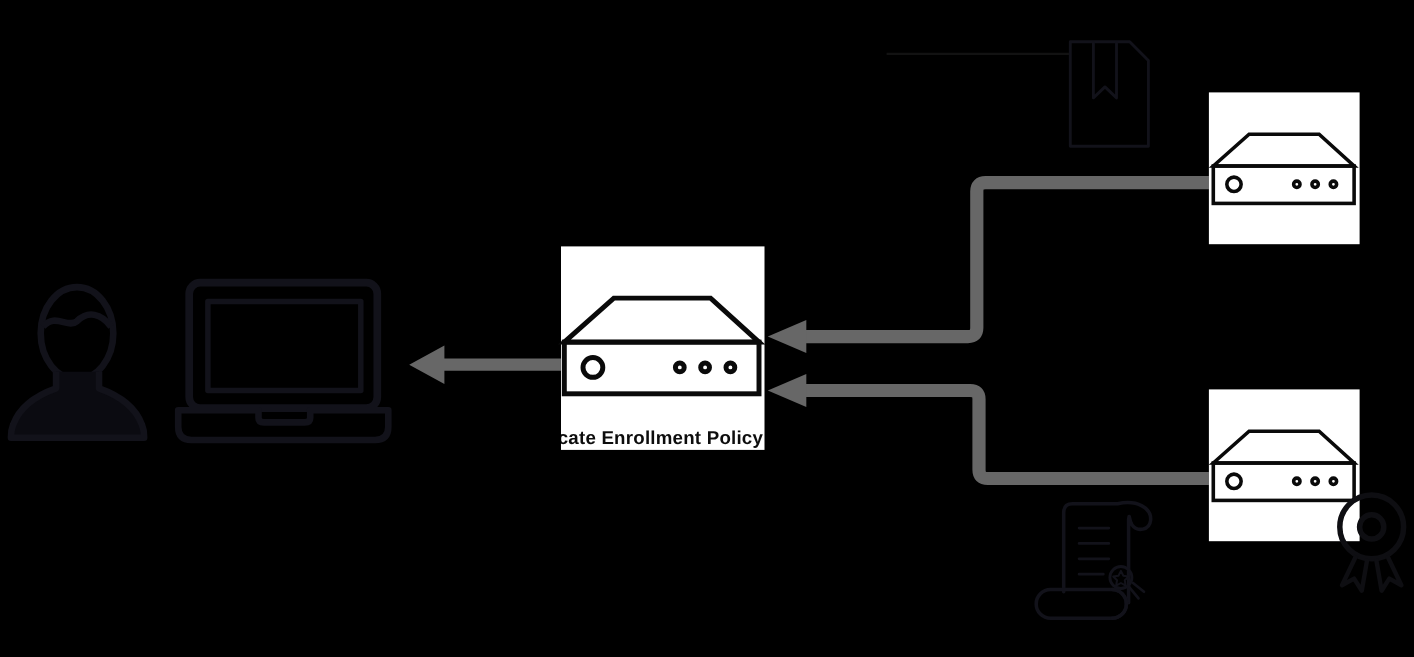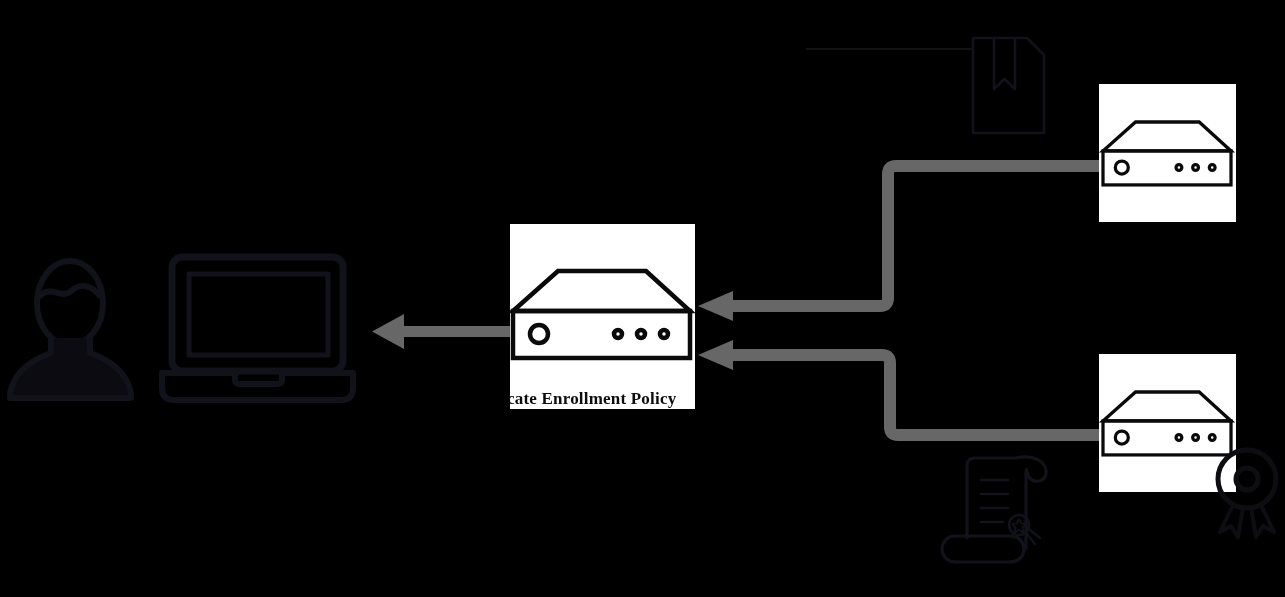--- a/index.html
+++ b/index.html
@@ -15,21 +15,20 @@
   .cep-label-clip{
     position:absolute;left:510px;top:224px;width:185px;height:185px;
     overflow:hidden;pointer-events:none;
   }
   .cep-label{
     position:absolute;left:-3px;bottom:2px;
     white-space:nowrap;
     font-size:17px;font-weight:bold;line-height:1;
     color:var(--label,#0d0d0d);
     letter-spacing:0.2px;
-    font-family:Liberation Serif, serif;
   }
 </style>
 </head>
 <body>
 
 <div class="stage" style="--bg: #000000; --boxfill: #ffffff; --ink: #0a0a0a; --faint: #12121a; --gray: #676767; --label: #0d0d0d;">
   <svg class="diagram-svg" width="1285" height="597" viewBox="0 0 1285 597">
     <defs>
 
       <g id="server-glyph" fill="none">

